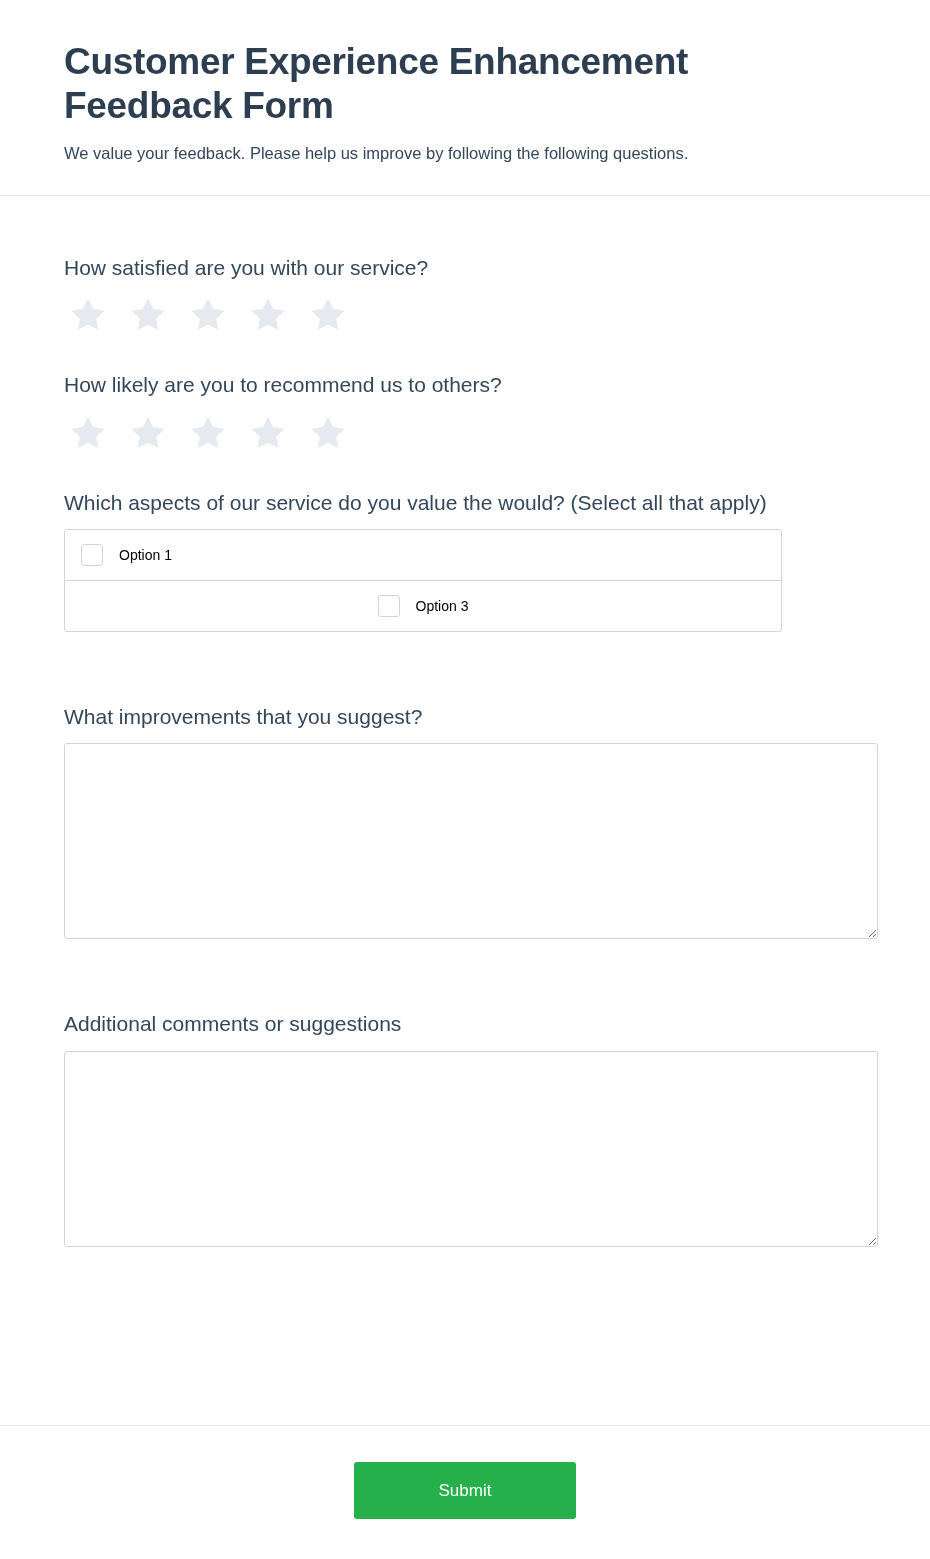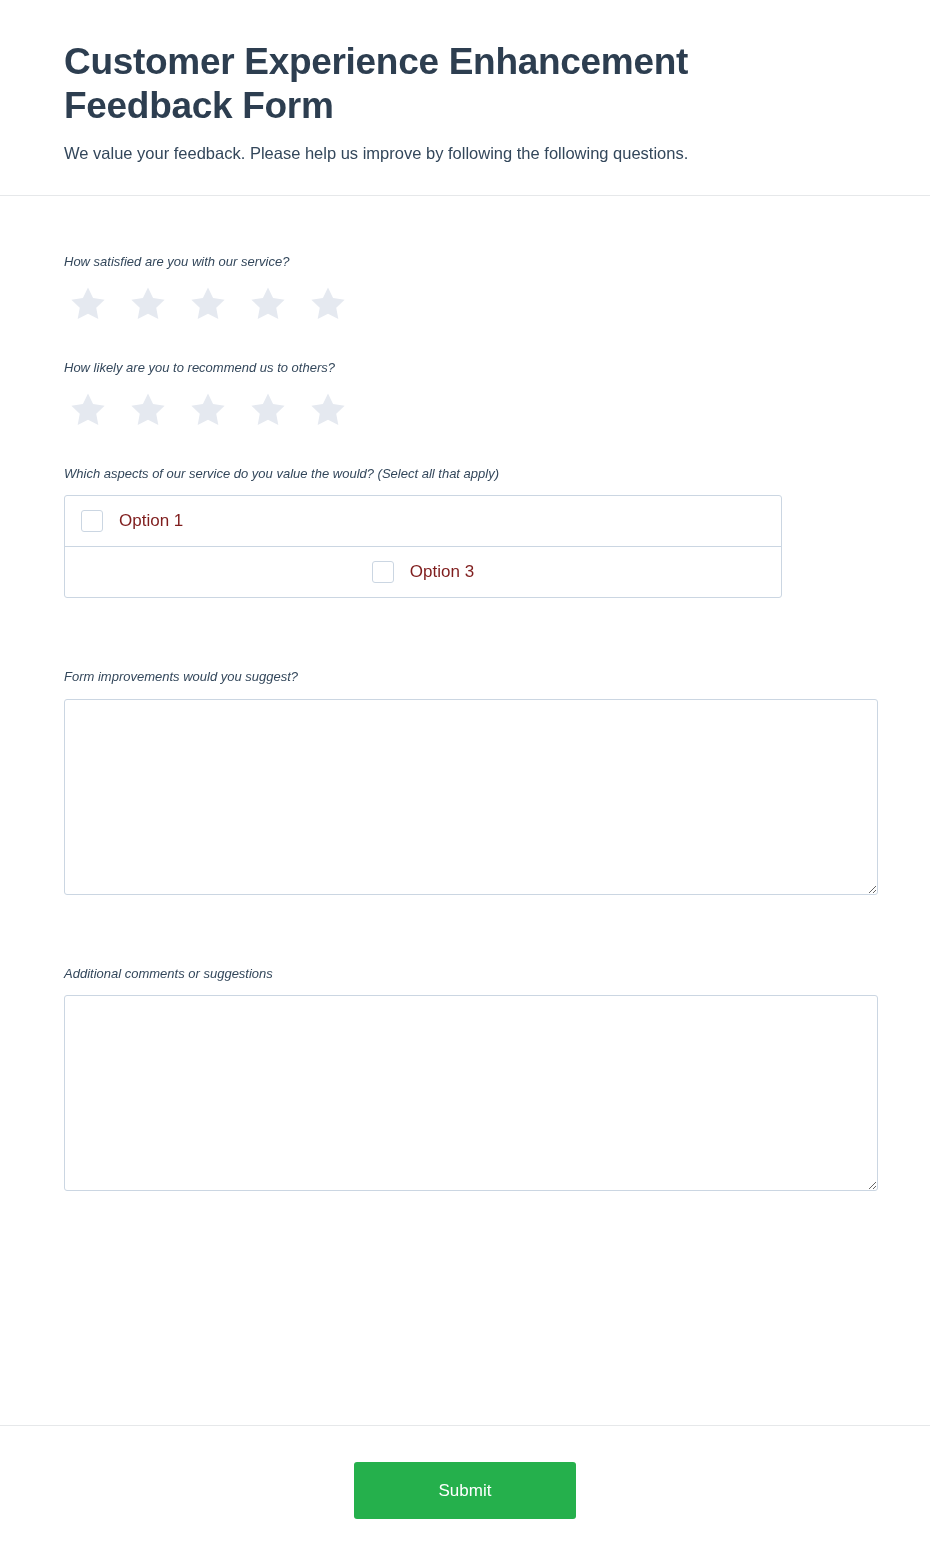--- a/index.html
+++ b/index.html
@@ -53,25 +53,24 @@
     flex: 1 1 auto;
   }
   .field-block {
     margin-bottom: 34px;
   }
   .field-block.tight {
     margin-bottom: 18px;
   }
   .field-label {
     display: block;
-    font-size: 13px;
+    font-size: 21px;
     color: #33475b;
     margin-bottom: 12px;
     line-height: 1.4;
-    font-style: italic;
   }
 
   
   .star-row {
     display: flex;
     align-items: center;
     gap: 16px;
     margin-top: 8px;
     margin-left: 2px;
   }
@@ -102,22 +101,22 @@
   .checkbox-row:last-child { border-bottom: none; justify-content: center; }
   .checkbox-box {
     width: 22px;
     height: 22px;
     border: 1px solid #cbd6e2;
     border-radius: 3px;
     background: #fff;
     flex: 0 0 auto;
   }
   .checkbox-label {
-    font-size: 17px;
-    color: #7f1d1d;
+    font-size: 14px;
+    color: #000000;
     line-height: 1.2;
   }
 
   
   .textarea-field {
     display: block;
     width: 814px;
     height: 196px;
     border: 1px solid #cbd6e2;
     border-radius: 3px;
@@ -236,21 +235,21 @@
         <label class="checkbox-row">
           <span class="checkbox-box"></span>
           <span class="checkbox-label">Option 3</span>
         </label>
       </div>
     </div>
 
     <div class="spacer-lg"></div>
 
     <div class="field-block">
-      <span class="field-label">Form improvements would you suggest?</span>
+      <span class="field-label">What improvements that you suggest?</span>
       <textarea class="textarea-field" placeholder="" style=""></textarea>
     </div>
 
     <div class="spacer-lg"></div>
 
     <div class="field-block tight">
       <span class="field-label">Additional comments or suggestions</span>
       <textarea class="textarea-field" placeholder="" style=""></textarea>
     </div>
 

